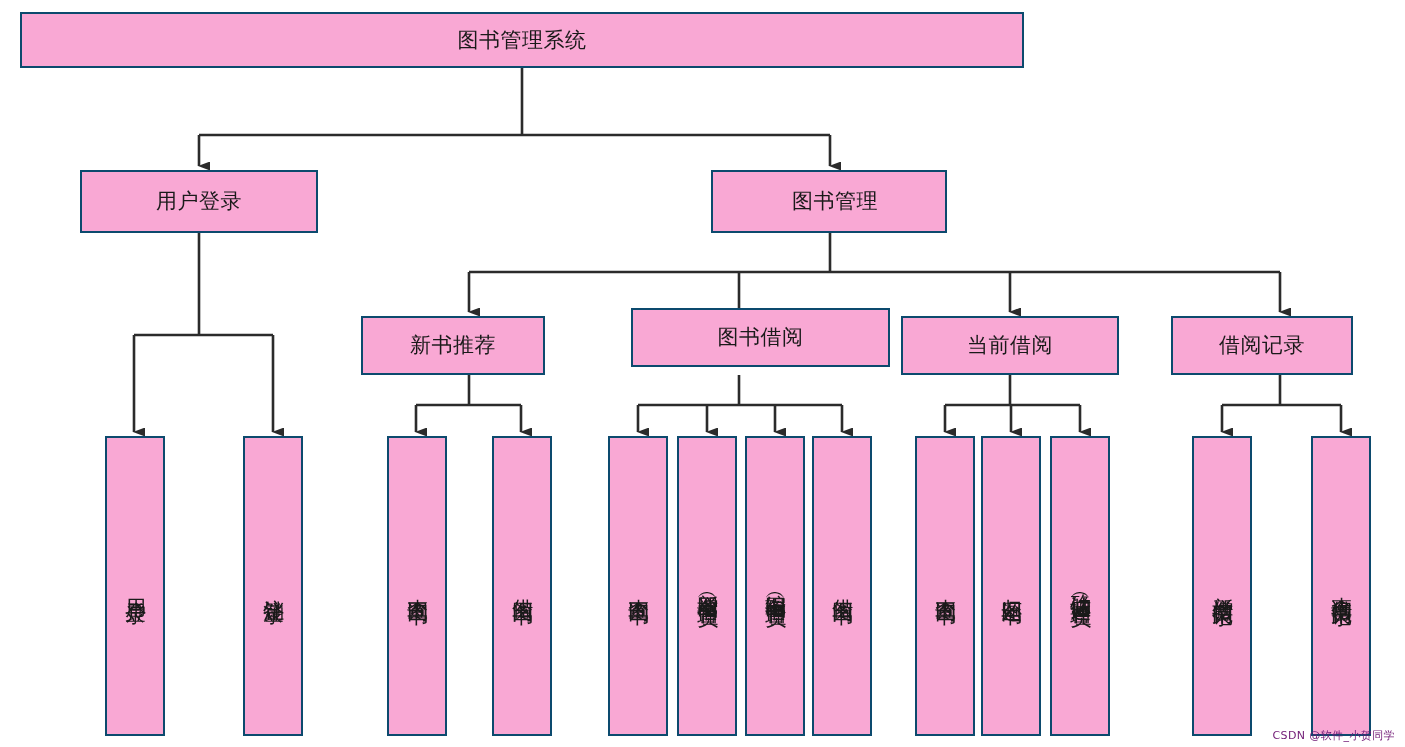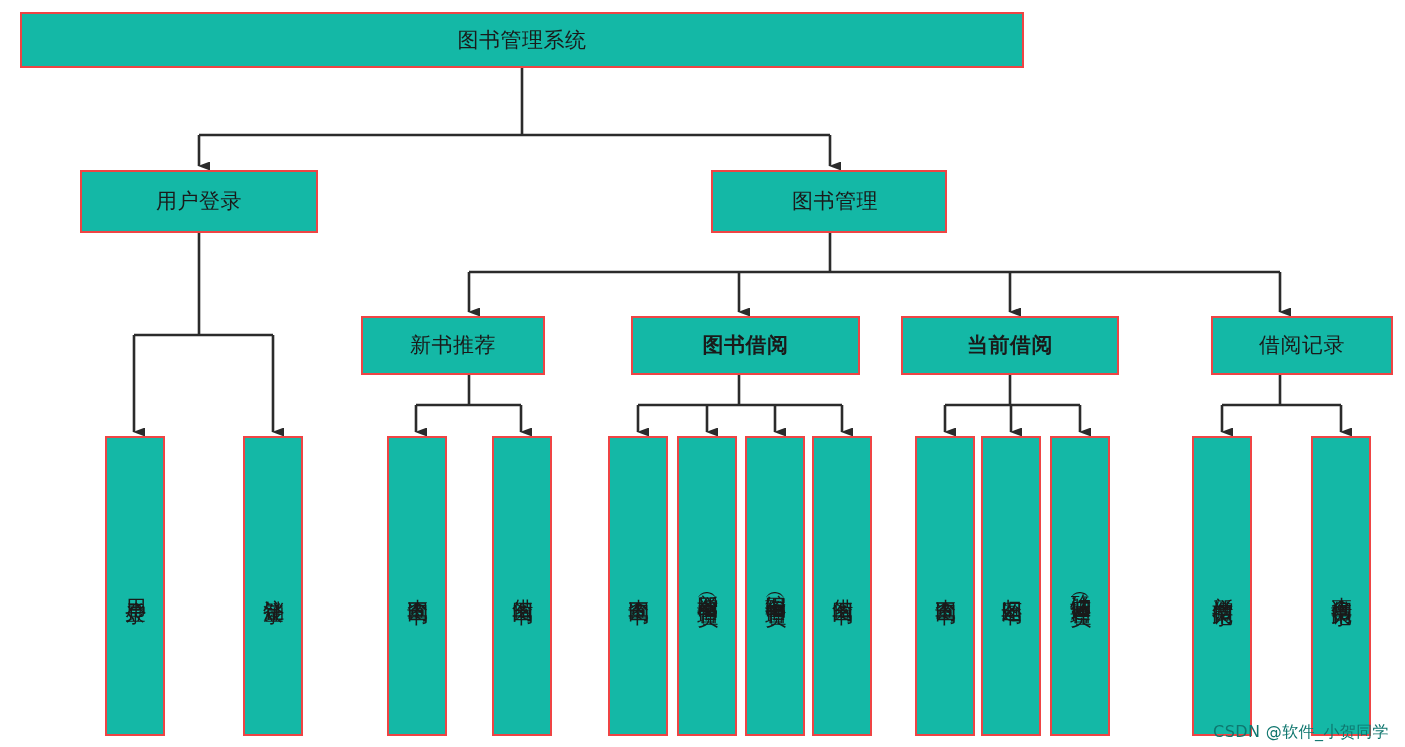--- a/index.html
+++ b/index.html
@@ -21,22 +21,22 @@
   #diagram-svg {
     position: absolute;
     left: 0;
     top: 0;
     width: 1405px;
     height: 747px;
   }
   .node-box {
     position: absolute;
     box-sizing: border-box;
-    background: #14b8a6;
-    border: 2px solid #ef4444;
+    background: #f9a8d4;
+    border: 2px solid #0c4a6e;
     display: flex;
     align-items: center;
     justify-content: center;
     overflow: hidden;
   }
   .node-label-h {
     font-size: 21px;
     line-height: 1.15;
     color: #1a1a1a;
     letter-spacing: 0.5px;
@@ -52,24 +52,24 @@
     text-orientation: upright;
     font-size: 21px;
     line-height: 1.32;
     color: #1a1a1a;
     letter-spacing: 2px;
     text-align: center;
     white-space: nowrap;
   }
   #watermark {
     position: absolute;
-    right: 16px;
+    right: 10px;
     bottom: 4px;
-    font-size: 16px;
-    color: #0f766e;
+    font-size: 11px;
+    color: #701a75;
     letter-spacing: 0.4px;
     white-space: nowrap;
     user-select: none;
   }
 </style>
 </head>
 <body>
 
 <div id="diagram-root">
 
@@ -132,29 +132,29 @@
   </div>
 
   <div class="node-box" style="left:711px; top:170px; width:236px; height:63px;padding-left:12px;">
     <span class="node-label-h">图书管理</span>
   </div>
 
   <div class="node-box" style="left:361px; top:316px; width:184px; height:59px;">
     <span class="node-label-h">新书推荐</span>
   </div>
 
-  <div class="node-box" style="left:631px; top:316px; width:229px; height:59px;font-weight:bold;">
+  <div class="node-box" style="left:631px; top:308px; width:259px; height:59px;">
     <span class="node-label-h">图书借阅</span>
   </div>
 
-  <div class="node-box" style="left:901px; top:316px; width:218px; height:59px;font-weight:bold;">
+  <div class="node-box" style="left:901px; top:316px; width:218px; height:59px;">
     <span class="node-label-h">当前借阅</span>
   </div>
 
-  <div class="node-box" style="left:1171px; top:316px; width:182px; height:59px;margin-left:40px;">
+  <div class="node-box" style="left:1171px; top:316px; width:182px; height:59px;">
     <span class="node-label-h">借阅记录</span>
   </div>
 
   <div class="node-box vertical" style="left:105px; top:436px; width:60px; height:300px;">
     <span class="node-label-v">用户登录</span>
   </div>
 
   <div class="node-box vertical" style="left:243px; top:436px; width:60px; height:300px;">
     <span class="node-label-v">注销登录</span>
   </div>

